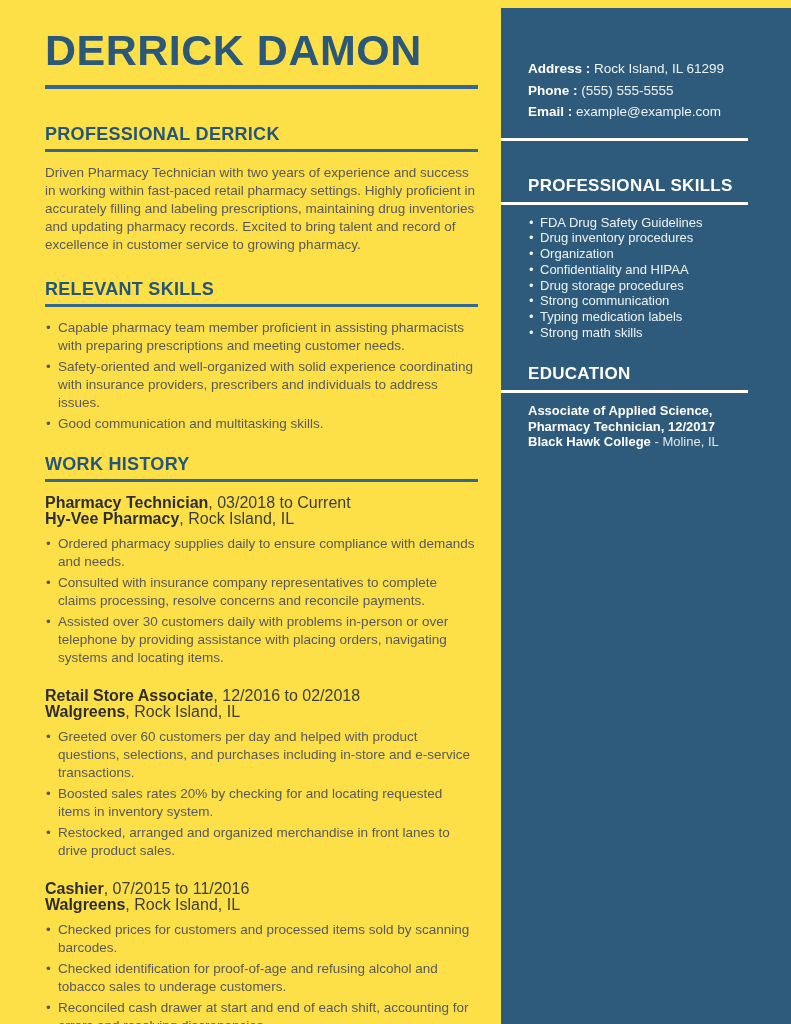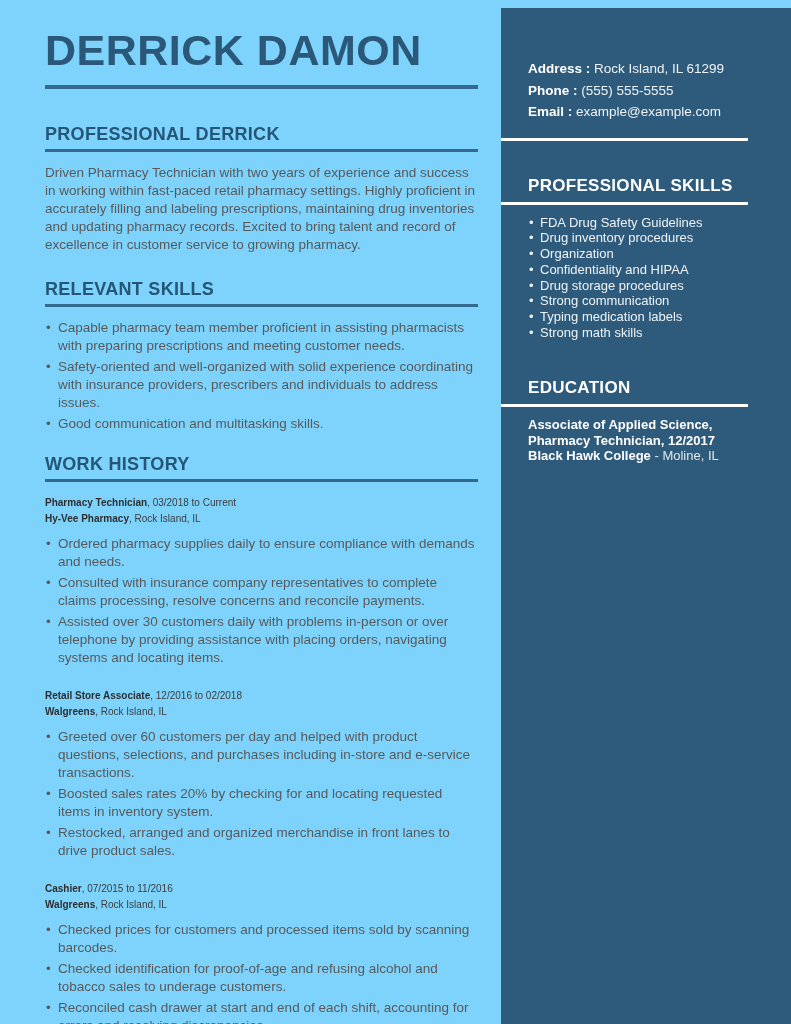--- a/index.html
+++ b/index.html
@@ -2,21 +2,21 @@
 <html><head>
 <meta charset="utf-8">
 <style>
   * { box-sizing: border-box; }
   html, body { margin: 0; padding: 0; }
   body {
     width: 791px; height: 1024px;
     font-family: "Liberation Sans", sans-serif;
     background: #ffffff;
   }
-  .page { position: relative; width: 791px; height: 1024px; overflow: hidden; background: #7dd3fc; }
+  .page { position: relative; width: 791px; height: 1024px; overflow: hidden; background: #fde047; }
 
   
   .left-col { position: absolute; left: 45px; top: 0; width: 433px; }
   .name {
     margin: 29px 0 0 0;
     font-size: 43px; font-weight: bold; line-height: 1;
     color: #2b5878; letter-spacing: 0.5px;
     white-space: nowrap;
   }
   .name-rule { height: 4px; background: #33688f; margin-top: 13px; }
@@ -34,21 +34,21 @@
   .skills-sec { margin-top: 26px; }
   ul { list-style: none; margin: 0; padding: 0; }
   .blist { margin-top: 12px; }
   .blist li { position: relative; padding-left: 13px; }
   .blist li + li { margin-top: 3px; }
   .blist li::before { content: "\2022"; position: absolute; left: 1px; top: 0; color: #58595b; }
 
   .work-sec { margin-top: 22px; }
   .job { margin-top: 21px; }
   .job.first { margin-top: 13px; }
-  .job-line { font-size: 10px; line-height: 16px; color: #2e2e2e; }
+  .job-line { font-size: 16px; line-height: 16px; color: #2e2e2e; }
   .job-line .plain { font-weight: normal; color: #3d3d3d; }
   .job .blist { margin-top: 8px; }
 
   
   .sidebar {
     position: absolute; left: 501px; top: 8px;
     width: 290px; height: 1024px;
     background: #2e5b7b; color: #ffffff;
     padding: 50px 26px 0 27px;
   }
@@ -58,21 +58,21 @@
   .side-rule { height: 3px; background: #ffffff; width: 247px; margin-left: -27px; margin-top: 15px; }
 
   .side-sec-title { font-size: 17px; font-weight: bold; line-height: 1; letter-spacing: 0.3px; color: #ffffff; }
   .side-head-rule { height: 3px; background: #ffffff; width: 247px; margin-left: -27px; margin-top: 8px; }
 
   .skills-side { margin-top: 36px; }
   .side-blist { margin-top: 10px; font-size: 13px; line-height: 15.8px; color: #eef3f6; }
   .side-blist li { position: relative; padding-left: 12px; }
   .side-blist li::before { content: "\2022"; position: absolute; left: 1px; top: 0; }
 
-  .edu-side { margin-top: 38px; }
+  .edu-side { margin-top: 24px; }
   .edu-text { margin-top: 10px; font-size: 13px; line-height: 15.8px; }
   .edu-text .b { font-weight: bold; color: #ffffff; }
   .edu-text .plain { font-weight: normal; color: #dfe7ec; }
 </style>
 </head>
 <body>
 
 <div class="page">
 
   <div class="left-col">

